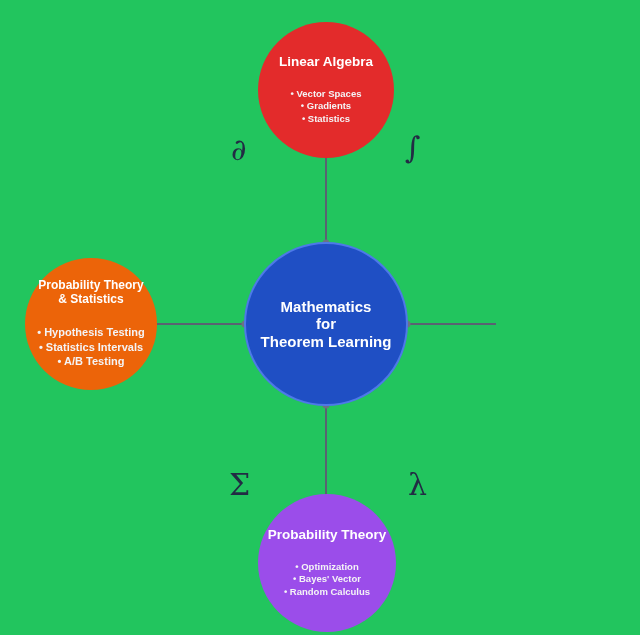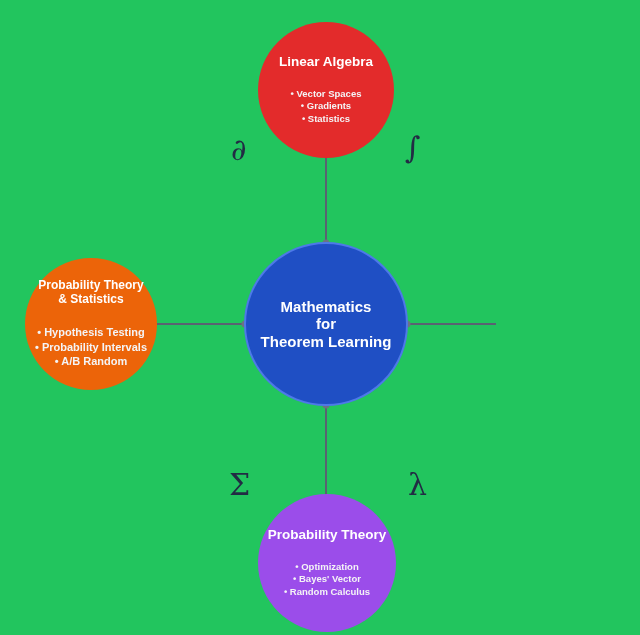--- a/index.html
+++ b/index.html
@@ -152,22 +152,22 @@
       <div class="node-item">• Bayes' Vector</div>
       <div class="node-item">• Random Calculus</div>
     </div>
   </div>
 
   <div class="node" id="node-probability-statistics">
     <div class="node-title">Probability Theory
 &amp; Statistics</div>
     <div class="node-items">
       <div class="node-item">• Hypothesis Testing</div>
-      <div class="node-item">• Probability Intervals</div>
-      <div class="node-item">• A/B Random</div>
+      <div class="node-item">• Statistics Intervals</div>
+      <div class="node-item">• A/B Testing</div>
     </div>
   </div>
 
   <div class="node" id="node-center">
     <div class="node-title">Mathematics
 for
 Theorem Learning</div>
   </div>
 
 </div>

